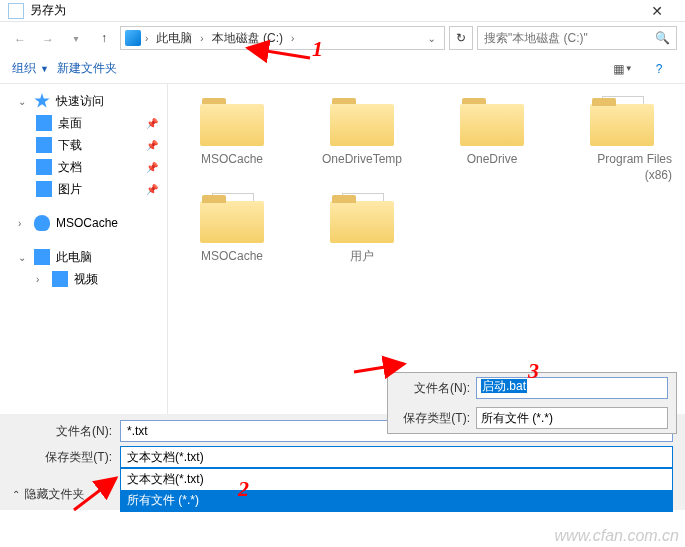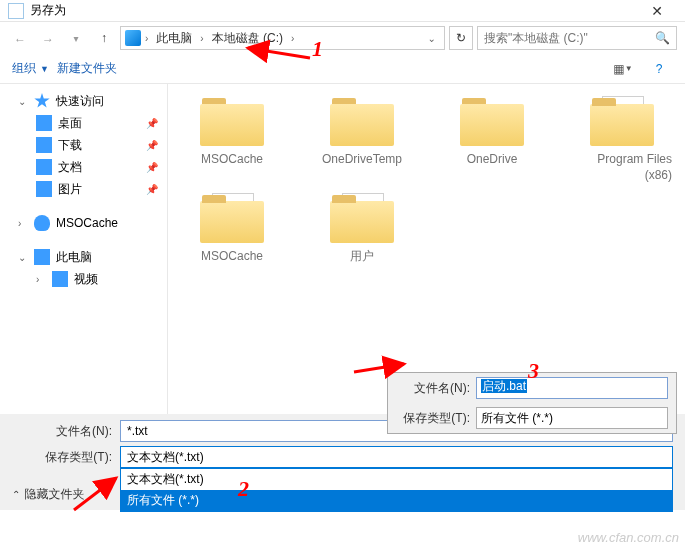--- a/index.html
+++ b/index.html
@@ -64,21 +64,21 @@
 .bcombo .opt{padding:2px 6px}
 .bcombo .opt.hover{background:#0078d7;color:#fff}
 .dlgfoot{display:flex;align-items:center;padding:4px 12px;gap:8px;background:#f0f0f0}
 .hidebtn{display:flex;align-items:center;gap:4px;color:#333}
 .encoding{display:flex;align-items:center;gap:4px;margin-left:80px}
 .encodingsel{width:110px;height:24px;border:1px solid #adadad;background:#e9e9e9;padding:0 6px;display:flex;align-items:center}
 .dlgbtn{width:84px;height:24px;border:1px solid #adadad;background:#e9e9e9;display:flex;align-items:center;justify-content:center}
 .annot{position:absolute;color:#ff0000;font-size:22px;font-weight:bold;font-style:italic;font-family:"Times New Roman",serif;z-index:20}
 .arrow{position:absolute;z-index:19}
 .arrow svg{overflow:visible}
-.watermark{position:absolute;right:6px;bottom:2px;color:#ccc;font-size:13px;font-style:italic;z-index:30}
+.watermark{position:absolute;right:6px;bottom:2px;color:#ccc;font-size:16px;font-style:italic;z-index:30}
 </style>
 </head>
 <body>
 
 <div class="titlebar">
   <div class="icon"></div>
   <div class="title">另存为</div>
   <div class="close">✕</div>
 </div>
 

